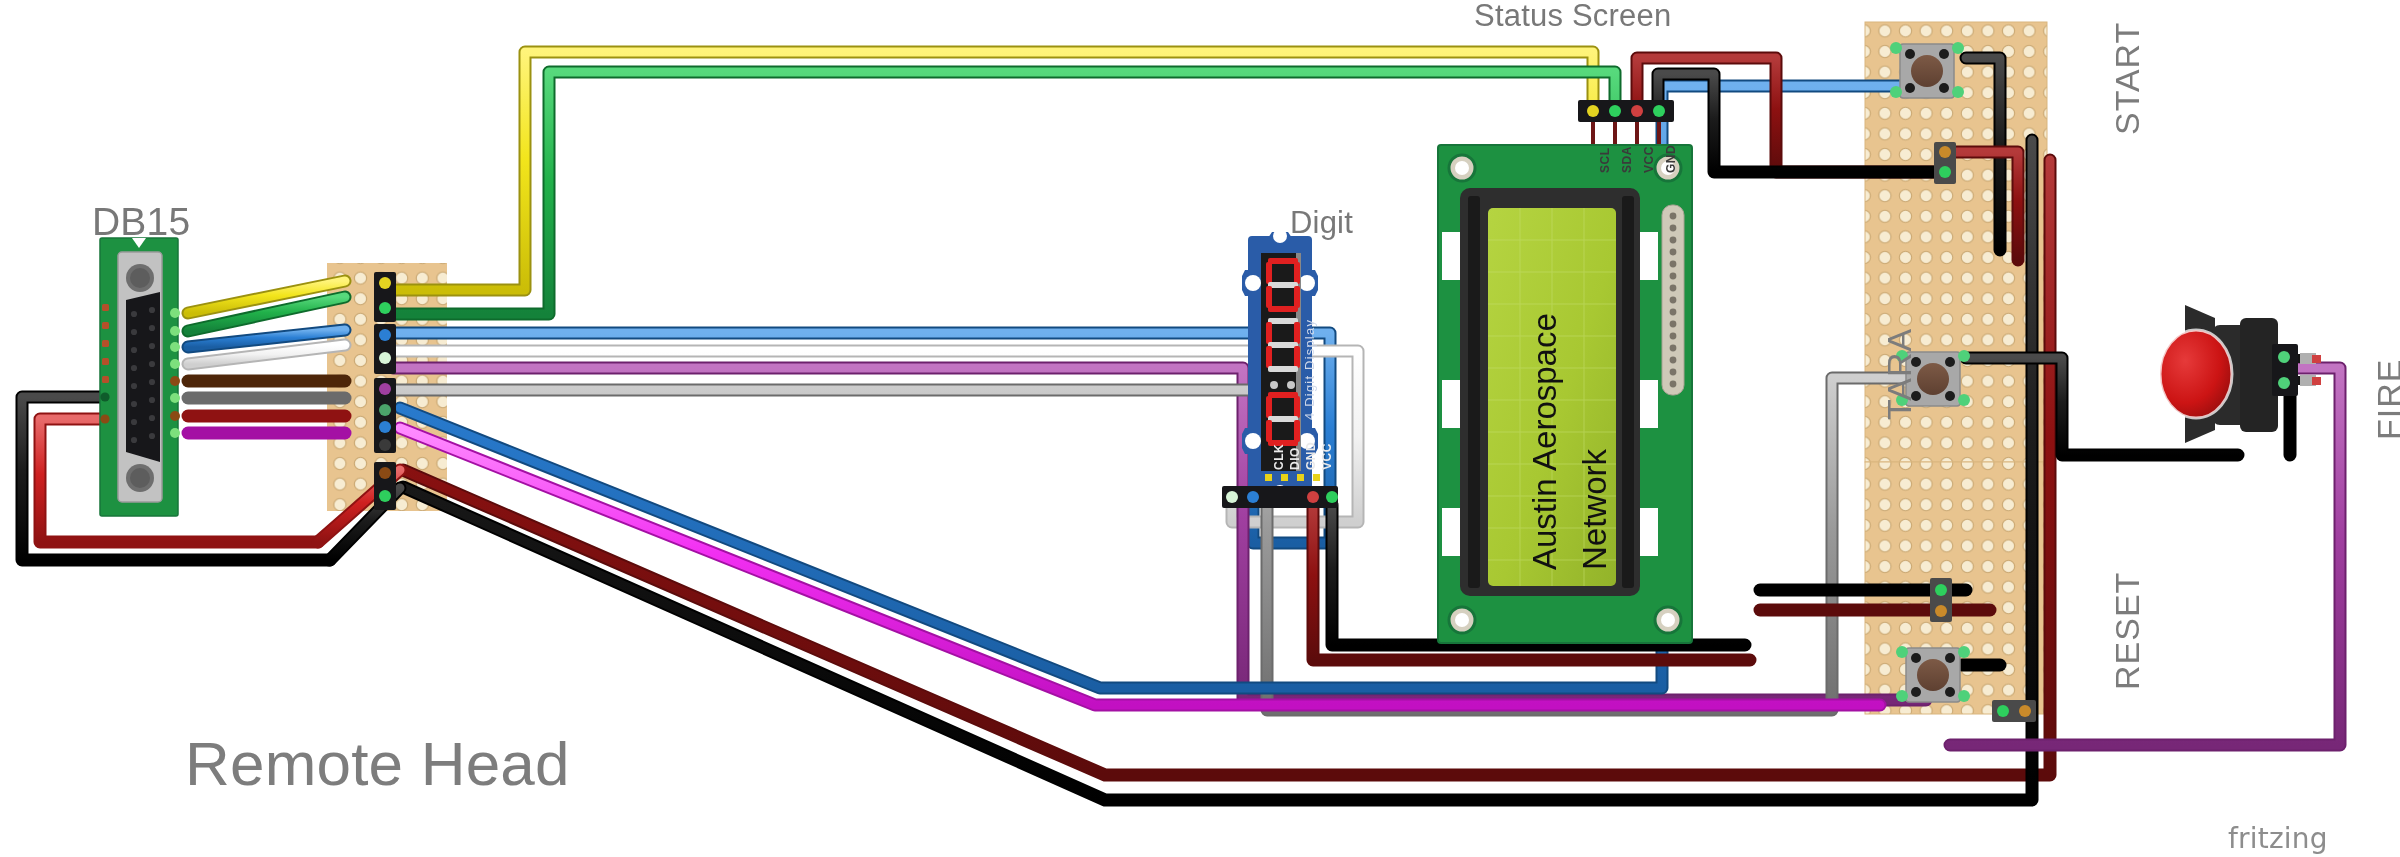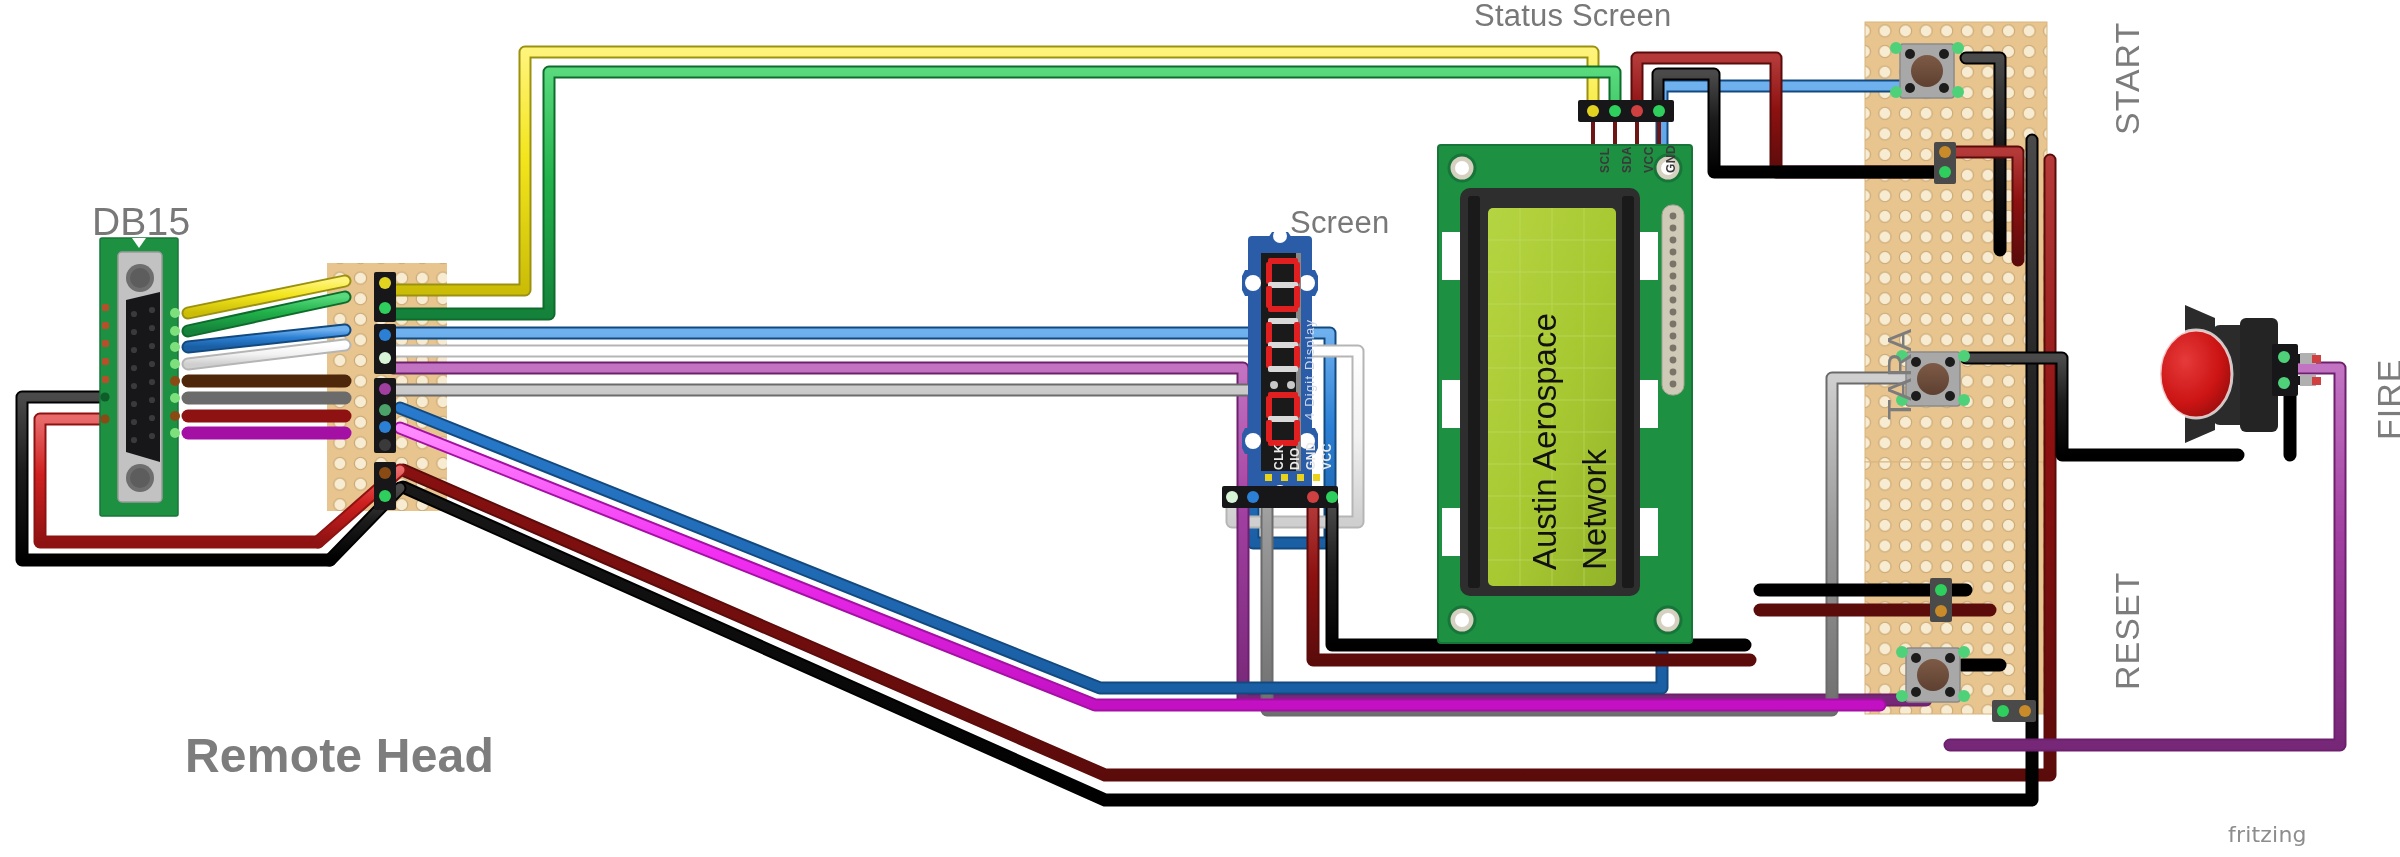--- a/index.html
+++ b/index.html
@@ -11,22 +11,22 @@
   #stage{position:relative;width:2400px;height:857px;background:#fff;}
   svg.board{position:absolute;top:0;left:0;width:2400px;height:857px;}
 
   .lbl{
     position:absolute;color:#787878;font-family:"Liberation Sans",sans-serif;
     white-space:nowrap;letter-spacing:.2px;
   }
   .lbl-db15{left:92px;top:200px;font-size:39px;}
   .lbl-clock{left:1290px;top:205px;font-size:31px;}
   .lbl-status{left:1474px;top:-2px;font-size:31px;}
-  .lbl-remote{left:185px;top:728px;font-size:48px;color:#7d7d7d;font-weight:bold;}
-  .lbl-fritz{left:2228px;top:822px;font-size:22px;color:#8d8d8d;
+  .lbl-remote{left:185px;top:728px;font-size:62px;color:#7d7d7d;}
+  .lbl-fritz{left:2228px;top:822px;font-size:28px;color:#8d8d8d;
              font-family:"DejaVu Sans",sans-serif;}
 
   .vlbl{
     position:absolute;color:#7c7c7c;font-size:34px;letter-spacing:1px;
     transform-origin:0 0;transform:rotate(-90deg);white-space:nowrap;
     font-family:"Liberation Sans",sans-serif;
   }
   .lbl-start{left:2108px;top:135px;}
   .lbl-tara{left:1880px;top:420px;}
   .lbl-reset{left:2108px;top:690px;}
@@ -585,21 +585,21 @@
       <rect x="2312" y="377" width="9" height="8" fill="#d04040"></rect>
 
       <rect x="2272" y="344" width="26" height="52" rx="2" fill="#17171a"></rect>
       <circle cx="2284" cy="357" r="6" fill="#4fd17a"></circle>
       <circle cx="2284" cy="383" r="6" fill="#4fd17a"></circle>
     </g>
 
   </svg>
 
   <div class="lbl lbl-db15">DB15</div>
-  <div class="lbl lbl-clock">Screen</div>
+  <div class="lbl lbl-clock">Digit</div>
   <div class="lbl lbl-status">Status Screen</div>
   <div class="lbl lbl-remote">Remote Head</div>
   <div class="lbl lbl-fritz">fritzing</div>
 
   <div class="vlbl lbl-start">START</div>
   <div class="vlbl lbl-tara">TARA</div>
   <div class="vlbl lbl-reset">RESET</div>
   <div class="vlbl lbl-fire">FIRE</div>
 
   <div class="lcdtext lcd-l1">Austin Aerospace</div>

